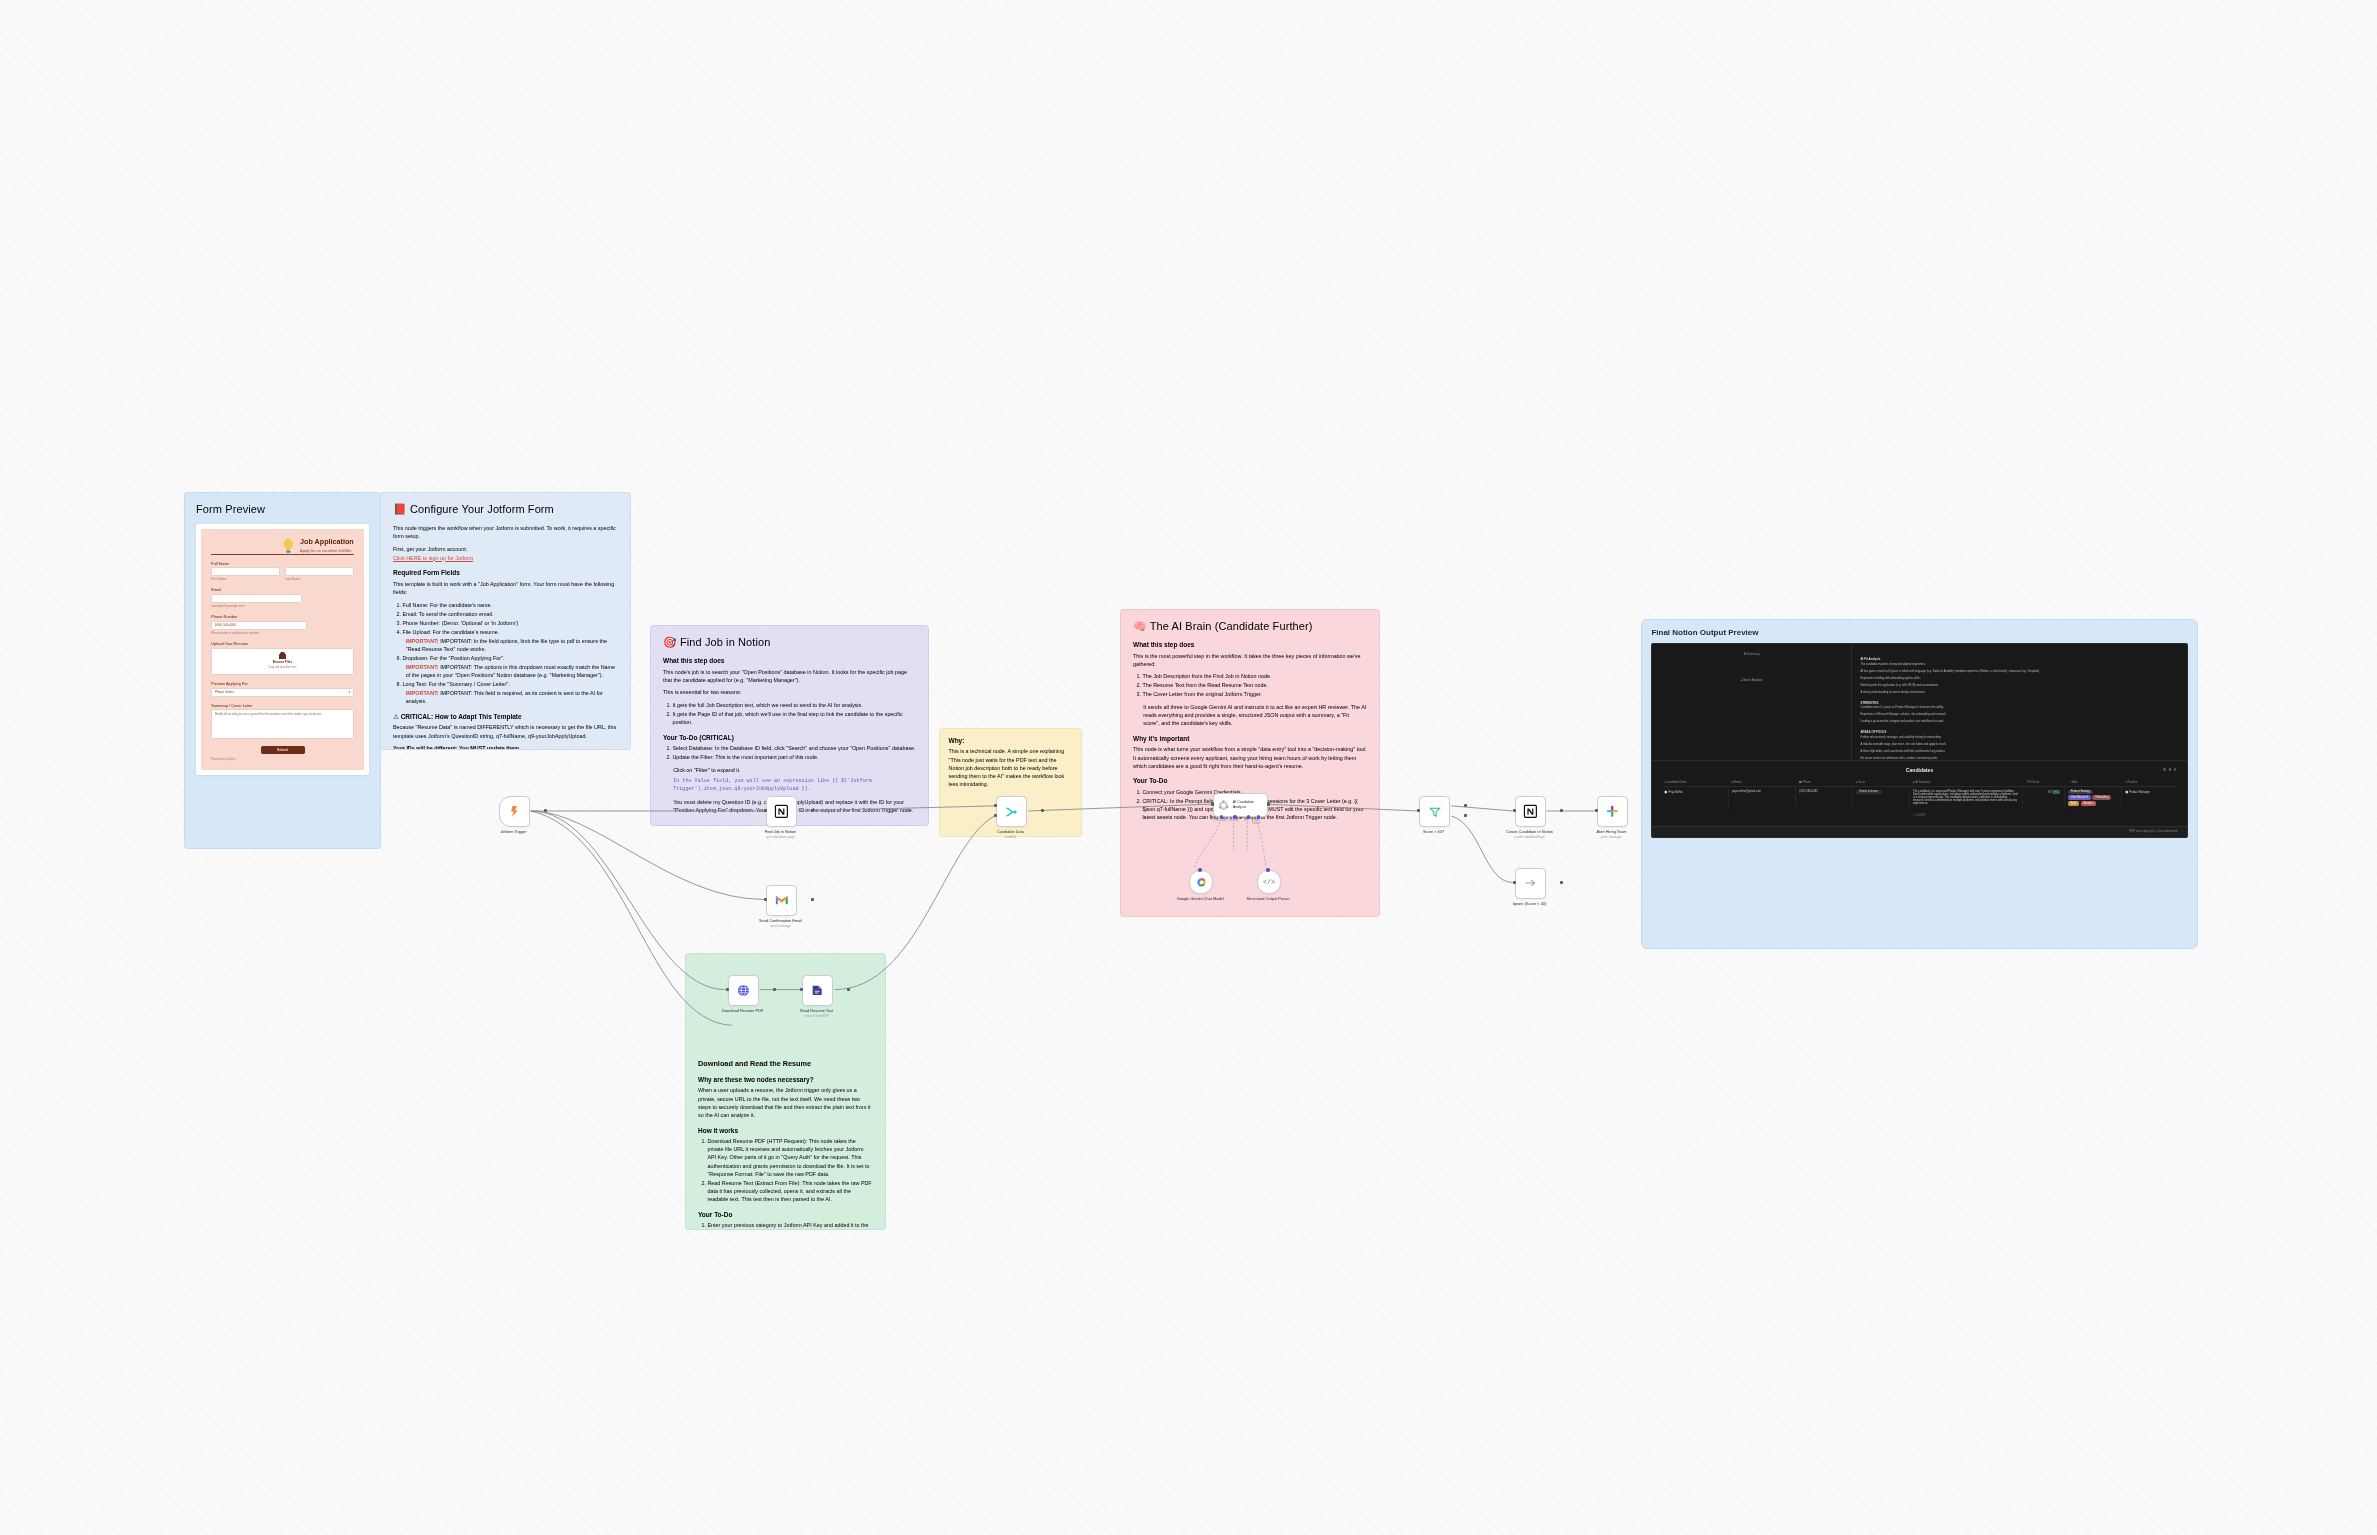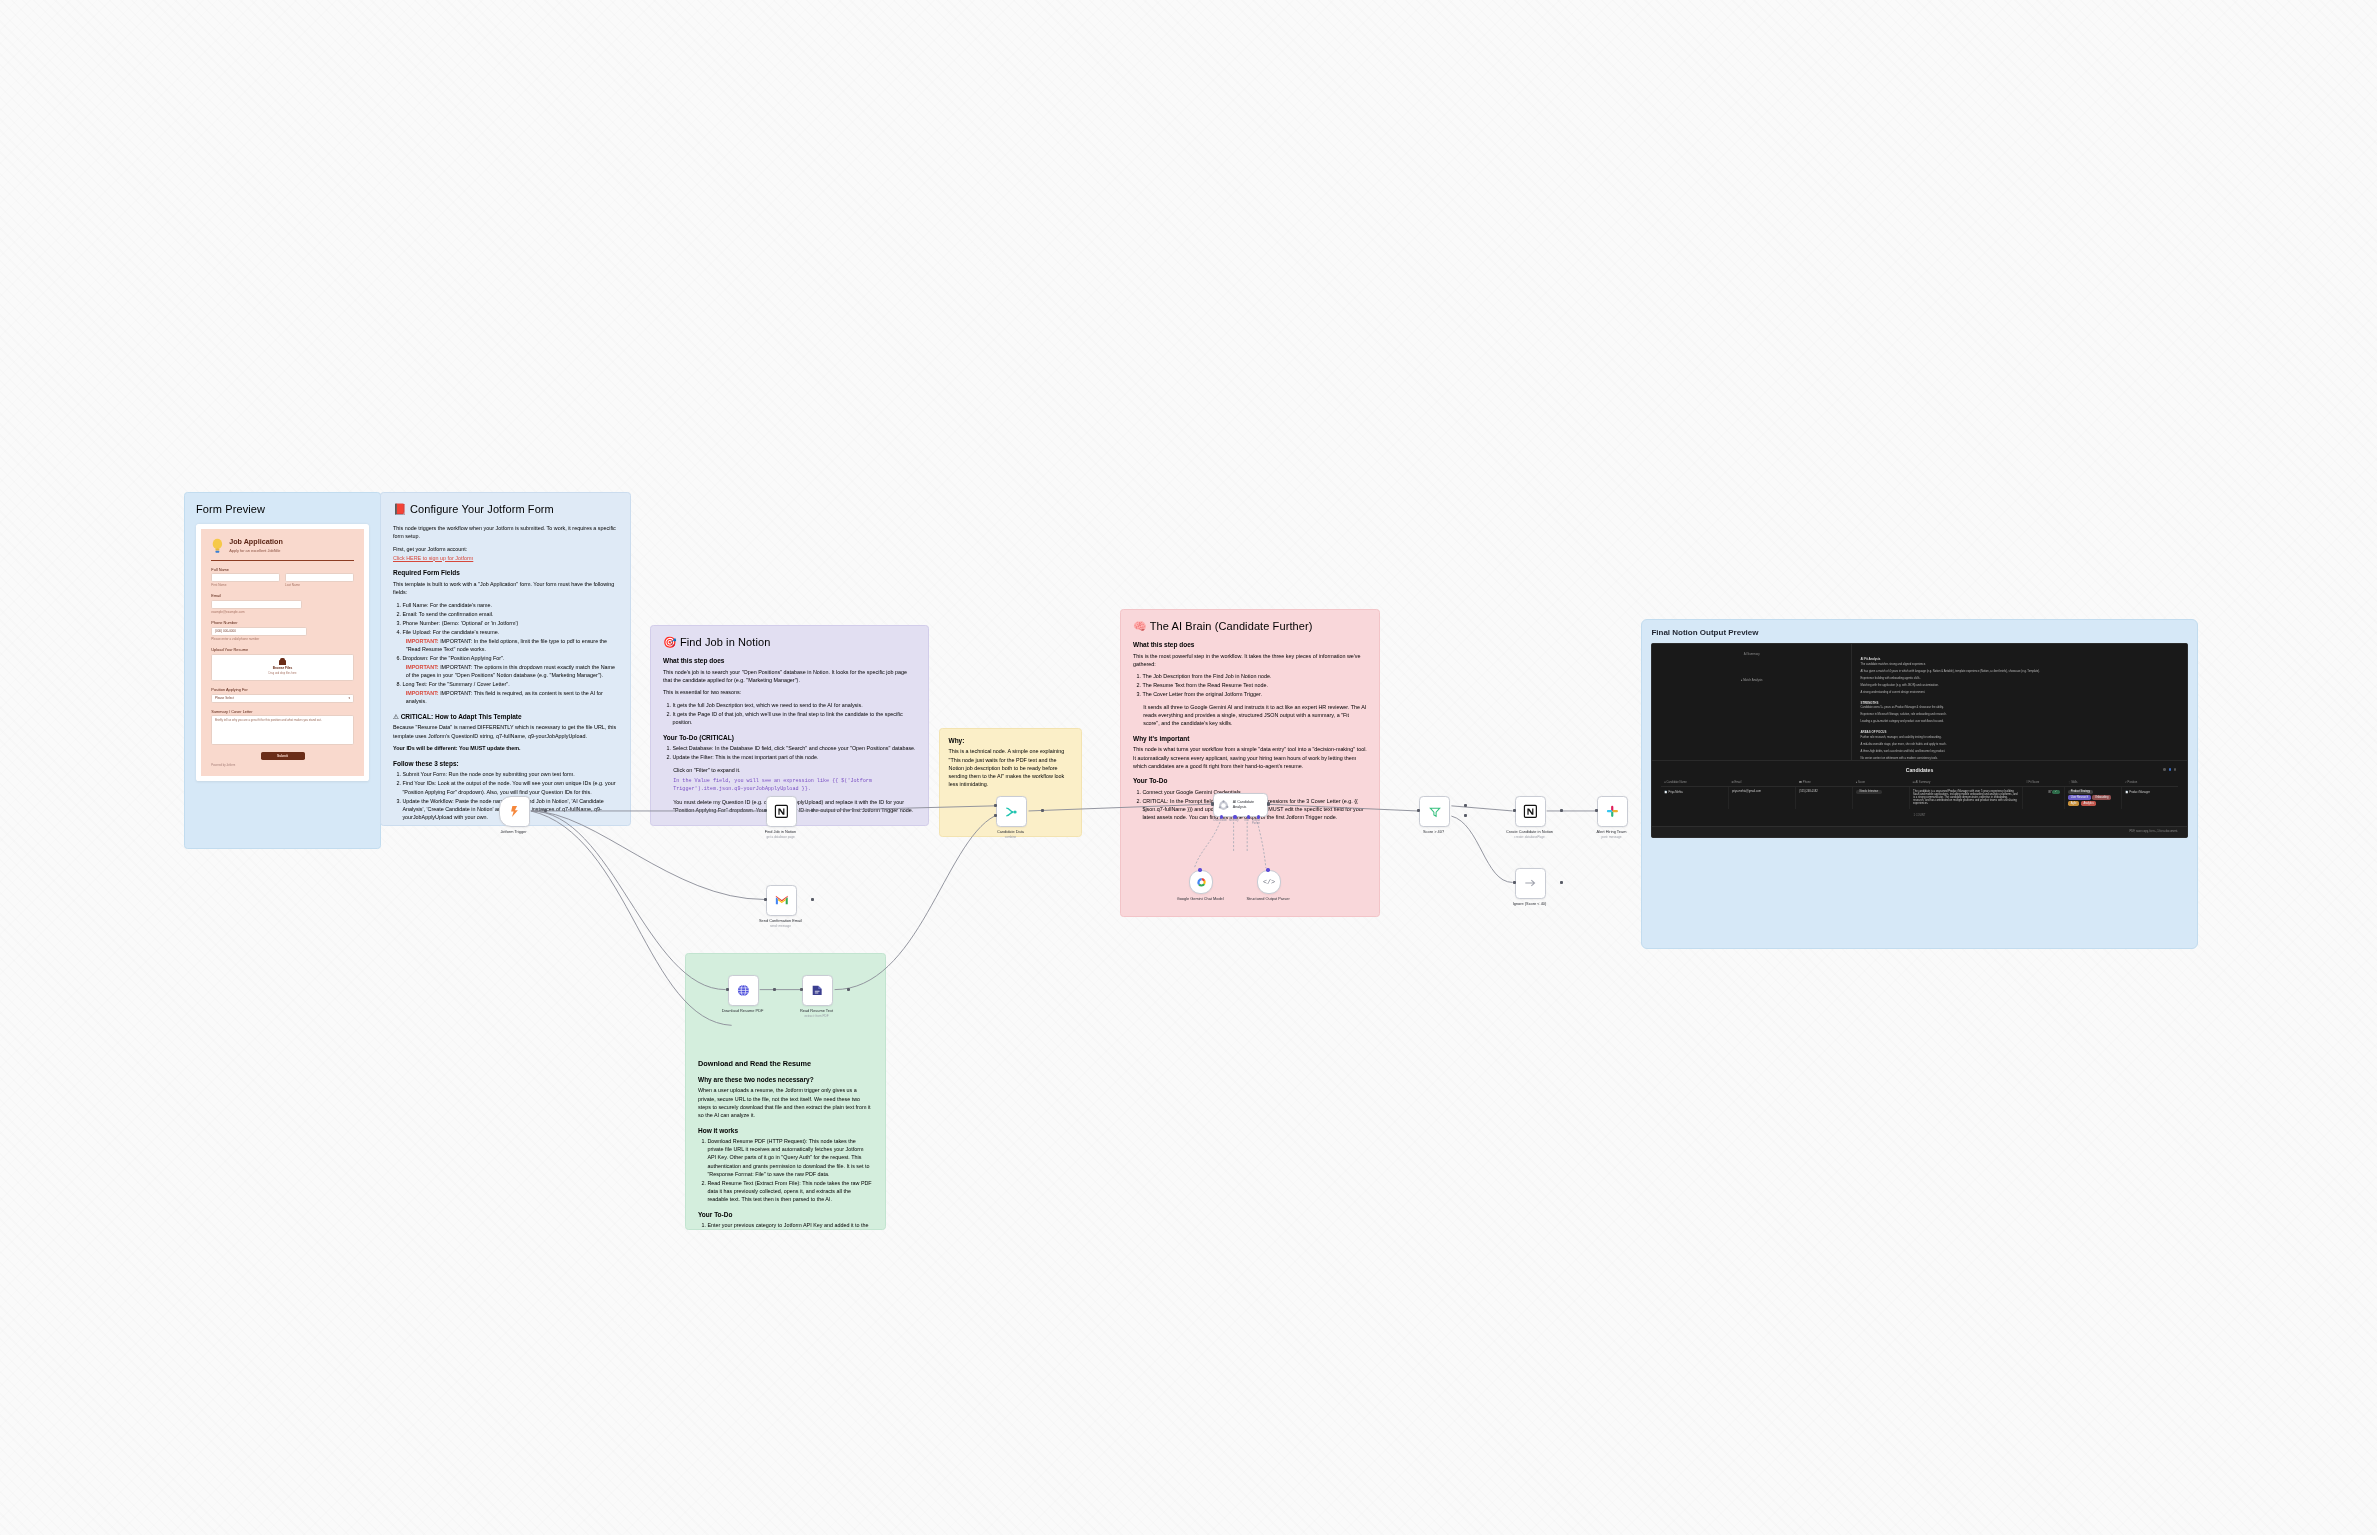--- a/index.html
+++ b/index.html
@@ -30,21 +30,21 @@
   .note-blue-a{background:#d6e8f7;border:0.9px solid #c2dcef;}
   .note-blue-b{background:#dfeaf6;border:0.9px solid #cbdcee;}
   .note-purple{background:#e2dff2;border:0.9px solid #d2cdea;}
   .note-yellow{background:#fbefc8;border:0.9px solid #f3e3b0;}
   .note-pink{background:#f9d7da;border:0.9px solid #f3c4c8;}
   .note-green{background:#d4eedd;border:0.9px solid #c2e4d0;}
 
   
   .fp-card{background:#ffffff;border-radius:2.6px;box-shadow:0 0.9px 2.6px rgba(0,0,0,.08);}
   .fp-inner{background:#f9d9cd;padding:8.5px 10.2px;}
-  .fp-head{display:flex;align-items:center;gap:5.1px;border-bottom:1.3px solid #8c3b22;padding-bottom:6px;}
+  .fp-head{display:flex;align-items:center;gap:5.1px;border-bottom:1.3px solid #8c3b22;justify-content:flex-end;}
   .bulb{width:12.8px;height:16px;flex:0 0 auto;}
   .fp-title{font-size:7.2px;font-weight:700;color:#5a2414;line-height:1.15;}
   .fp-sub{font-size:3.9px;color:#8a5040;margin-top:1.7px;}
   .fl{margin-top:6px;}
   .fl-label{font-size:3.9px;color:#5a2414;margin-bottom:1.7px;}
   .fl-input{background:#fff;border:0.9px solid #e8cfc4;border-radius:1.7px;height:6.8px;}
   .fl-hint{font-size:3.1px;color:#a87566;margin-top:1.3px;}
   .fl-row{display:flex;gap:5.1px;}
   .fl-row>div{flex:1;}
   .drop{background:#fff;border:0.9px solid #e8cfc4;border-radius:1.7px;height:25.5px;display:flex;flex-direction:column;
@@ -180,21 +180,21 @@
         </div>
 
         <div class="fp-btn">
           <span>Submit</span>
         </div>
         <div class="fp-foot">Powered by Jotform</div>
       </div>
     </div>
   </div>
 
-  <div class="note note-blue-b" style="left:380px;top:492px;width:251px;height:334px;">
+  <div class="note note-blue-b" style="left:380px;top:492px;width:251px;height:258px;">
     <h3>
       <span>📕</span>
       <span>Configure Your Jotform Form</span>
     </h3>
     <p>This node triggers the workflow when your Jotform is submitted. To work, it requires a specific form setup.</p>
     <p style="margin-bottom:0.9px">First, get your Jotform account:</p>
     <p class="red" style="text-decoration:underline">Click HERE to sign up for Jotform</p>
     <div class="h">Required Form Fields</div>
     <p>This template is built to work with a "Job Application" form. Your form must have the following fields:</p>
     <ol>

